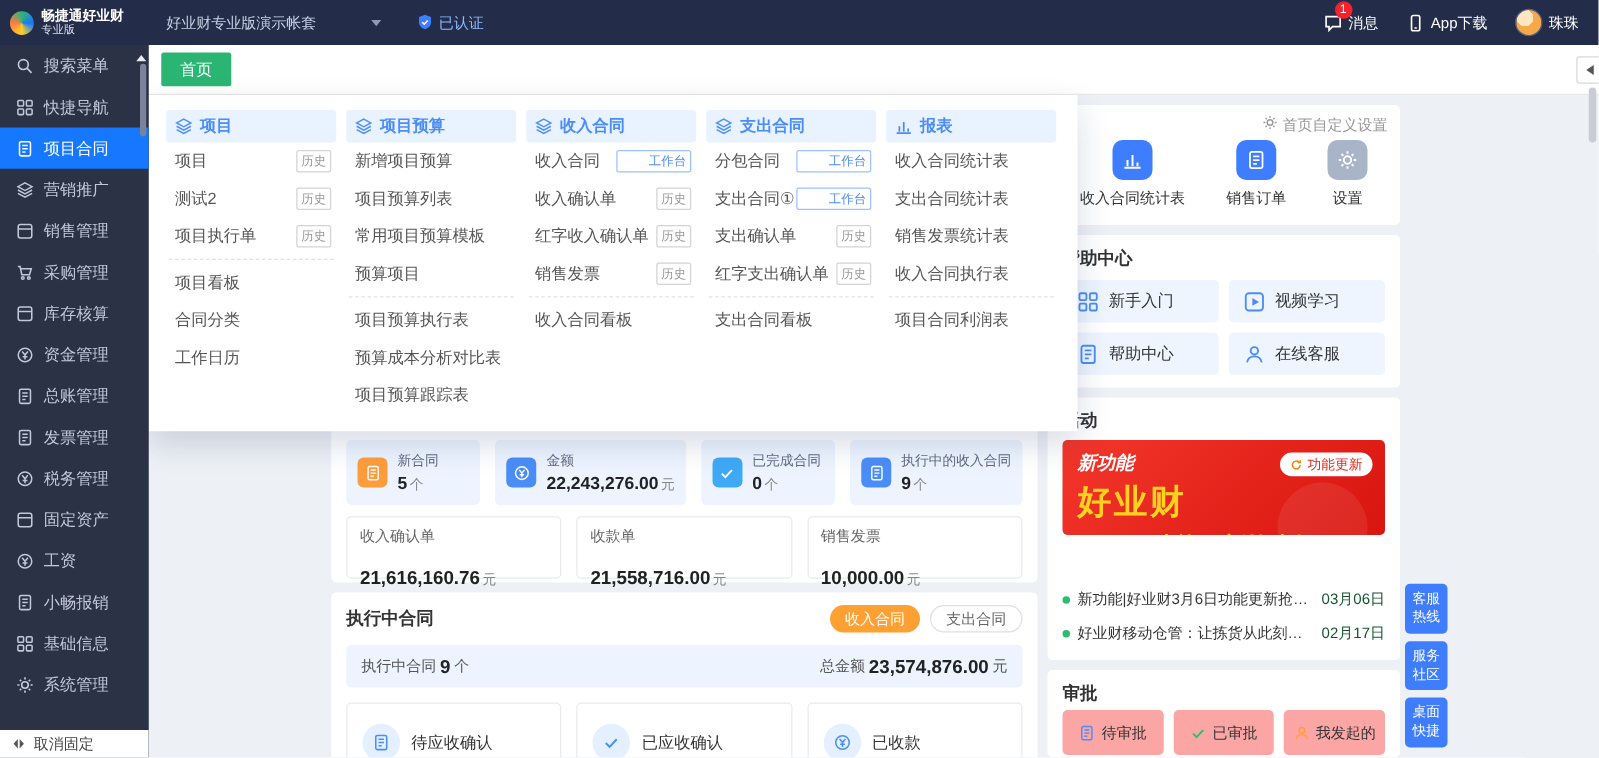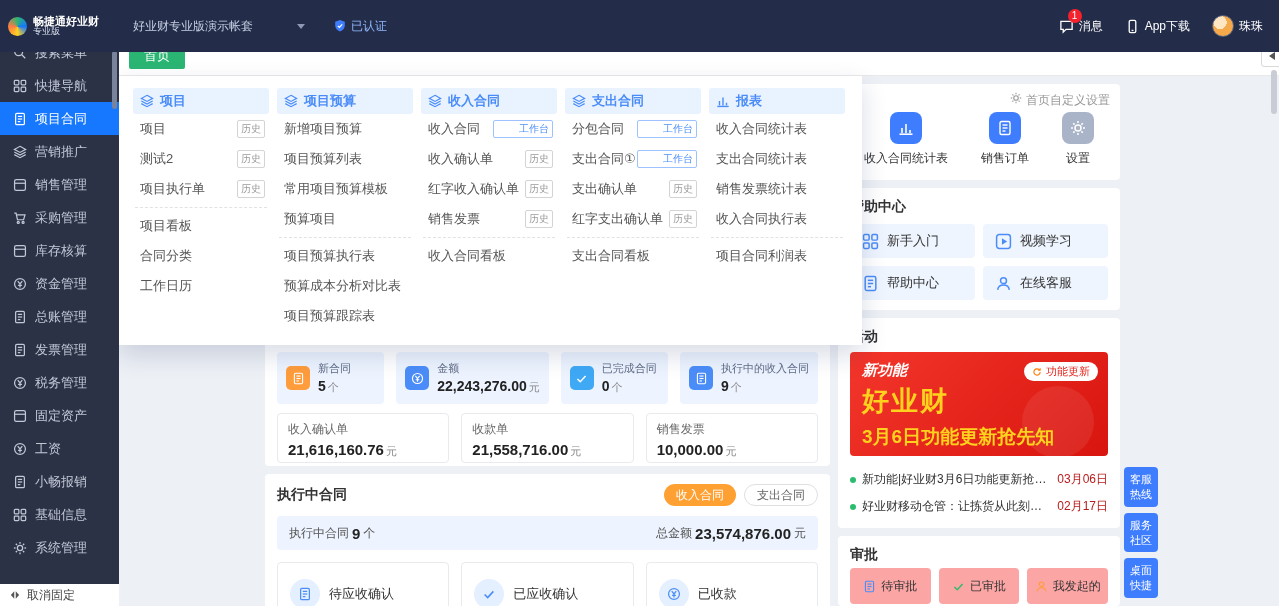--- a/index.html
+++ b/index.html
@@ -2,21 +2,21 @@
 <html><head>
 <meta charset="utf-8">
 <style>
   * { margin:0; padding:0; box-sizing:border-box; }
   html,body { width:1279px; height:606px; overflow:hidden; }
   body { font-family:"Liberation Sans","DejaVu Sans",sans-serif; }
   .root { position:relative; width:1279px; height:606px; background:#edf0f5; overflow:hidden; }
   svg.ic { display:block; flex:none; }
 
   
-  .topbar { position:absolute; left:0; top:0; width:1279px; height:52px; background:#232c48; color:#fff; display:flex; z-index:60; }
+  .topbar { position:absolute; left:0; top:0; width:1279px; height:36px; background:#232c48; color:#fff; display:flex; z-index:60; }
   .logo { width:119px; display:flex; align-items:center; gap:6px; padding-left:8px; flex:none; }
   .logo-mark { width:19px; height:19px; border-radius:50%; background:conic-gradient(#2bb673,#1677ff,#ffd21e,#ff7a45,#2bb673); flex:none; }
   .logo-title { font-size:11px; font-weight:bold; line-height:1.15; }
   .logo-sub { font-size:9px; color:#d7deee; line-height:1.1; }
   .account { width:192px; display:flex; align-items:center; justify-content:space-between; color:#c6cfe2; font-size:12px; padding:0 10px; margin-left:4px; cursor:pointer; }
   .caret-down { width:0; height:0; border:4px solid transparent; border-top:5px solid #8d99b5; margin-top:4px; }
   .verified { display:flex; align-items:center; gap:4px; color:#8fb8ff; font-size:12px; margin-left:18px; }
   .topbar-right { margin-left:auto; display:flex; align-items:center; gap:22px; padding-right:16px; font-size:12px; }
   .tb-item { display:flex; align-items:center; gap:5px; cursor:pointer; position:relative; }
   .msg-badge { position:absolute; top:-9px; left:9px; background:#f5222d; color:#fff; border-radius:8px; min-width:14px; height:14px; line-height:14px; font-size:10px; text-align:center; padding:0 3px; }
@@ -60,21 +60,21 @@
   .stat { flex:1; background:#edf4ff; border-radius:4px; display:flex; align-items:center; gap:8px; padding:0 9px; cursor:pointer; }
   .stat-ic { width:24px; height:24px; border-radius:5px; color:#fff; display:flex; align-items:center; justify-content:center; flex:none; }
   .bg-orange { background:#ff9d3c; } .bg-blue { background:#4b8df8; } .bg-sky { background:#3fa9f5; }
   .stat-label { font-size:11px; color:#5e6b85; white-space:nowrap; }
   .stat-value { font-size:14px; font-weight:bold; color:#222; margin-top:2px; white-space:nowrap; }
   .unit { font-size:11px; color:#888; font-weight:normal; margin-left:2px; }
 
   .doc-cards { position:absolute; left:12px; right:12px; top:329px; height:50px; display:flex; gap:12px; }
   .doc-card { flex:1; border:1px solid #e8eaee; border-radius:4px; padding:7px 10px; cursor:pointer; }
   .doc-label { font-size:12px; color:#666; }
-  .doc-value { font-size:15px; font-weight:bold; color:#222; margin-top:3px; white-space:nowrap; }
+  .doc-value { font-size:15px; font-weight:bold; color:#222; margin-top:16px; white-space:nowrap; }
 
   .exec-head { position:absolute; left:12px; right:12px; top:10px; display:flex; align-items:center; }
   .exec-title { font-size:14px; font-weight:bold; color:#333; }
   .toggles { margin-left:auto; display:flex; gap:8px; }
   .pill { height:22px; padding:0 12px; border-radius:11px; font-size:12px; display:flex; align-items:center; cursor:pointer; }
   .pill.on { background:#ffa032; color:#fff; }
   .pill.off { background:#fff; border:1px solid #e0e0e0; color:#666; }
   .exec-strip { position:absolute; left:12px; right:12px; top:42px; height:34px; background:#edf4ff; border-radius:4px; display:flex; align-items:center; padding:0 12px; font-size:12px; color:#555; }
   .strip-val { font-size:15px; font-weight:bold; color:#222; margin:0 3px; }
   .exec-cards { position:absolute; left:12px; right:12px; top:88px; height:64px; display:flex; gap:12px; }
@@ -87,31 +87,31 @@
   .qrow { position:absolute; left:10px; right:10px; top:28px; display:flex; justify-content:space-between; padding:0 16px; }
   .qitem { display:flex; flex-direction:column; align-items:center; gap:6px; font-size:12px; color:#333; cursor:pointer; }
   .qic { width:32px; height:32px; border-radius:8px; background:#3f7dff; color:#fff; display:flex; align-items:center; justify-content:center; }
   .qic.gray { background:#aab4c8; }
 
   .panel-help { left:838px; top:188px; width:282px; height:122px; }
   .help-grid { position:absolute; left:12px; right:12px; top:36px; bottom:10px; display:grid; grid-template-columns:1fr 1fr; gap:8px; }
   .help-card { background:#eef5ff; border-radius:4px; display:flex; align-items:center; gap:8px; padding:0 12px; font-size:13px; color:#333; cursor:pointer; }
 
   .panel-act { left:838px; top:318px; width:282px; height:210px; }
-  .banner { position:absolute; left:12px; right:12px; top:34px; height:104px; border-radius:4px; background:linear-gradient(135deg,#f3362b,#d8150f); color:#fff; overflow:hidden; cursor:pointer; }
+  .banner { position:absolute; left:12px; right:12px; top:34px; height:76px; border-radius:4px; background:linear-gradient(135deg,#f3362b,#d8150f); color:#fff; overflow:hidden; cursor:pointer; }
   .bn-deco { position:absolute; right:14px; top:34px; width:72px; height:72px; border-radius:50%; background:rgba(255,255,255,.08); }
   .bn-tag { position:absolute; left:12px; top:9px; font-size:15px; font-weight:bold; font-style:italic; }
   .bn-btn { position:absolute; right:10px; top:10px; background:#fff; color:#e6291f; font-size:11px; border-radius:10px; padding:2px 8px; display:flex; align-items:center; gap:4px; cursor:pointer; }
   .bn-brand { position:absolute; left:12px; top:31px; font-size:27px; font-weight:900; color:#ffd21e; letter-spacing:2px;text-align:right; }
   .bn-head { position:absolute; left:12px; top:72px; font-size:19px; font-weight:bold; color:#ffd21e; white-space:nowrap; }
   .news { position:absolute; left:12px; right:12px; top:148px; }
   .news-row { display:flex; align-items:center; gap:6px; height:27px; font-size:12px; color:#333; cursor:pointer; }
   .dot { width:6px; height:6px; border-radius:50%; background:#2bbd6e; flex:none; }
   .news-text { flex:1; white-space:nowrap; overflow:hidden; text-overflow:ellipsis; }
-  .news-date { color:#b91c1c; flex:none; }
+  .news-date { color:#14532d; flex:none; }
 
   .panel-appr { left:838px; top:536px; width:282px; height:70px; }
   .appr-tabs { position:absolute; left:12px; right:12px; top:32px; display:flex; gap:8px; }
   .appr-tab { flex:1; background:#fca5a5; border-radius:4px; height:36px; display:flex; align-items:center; justify-content:center; gap:5px; font-size:12px; color:#333; cursor:pointer; }
 
   
   .floats { position:absolute; left:1124px; top:467px; width:34px; z-index:45; }
   .float-btn { width:34px; background:#3f7dff; color:#fff; font-size:11px; line-height:1.35; text-align:center; padding:5px 6px; border-radius:4px; margin-bottom:6px; cursor:pointer; }
 </style>
 </head>

